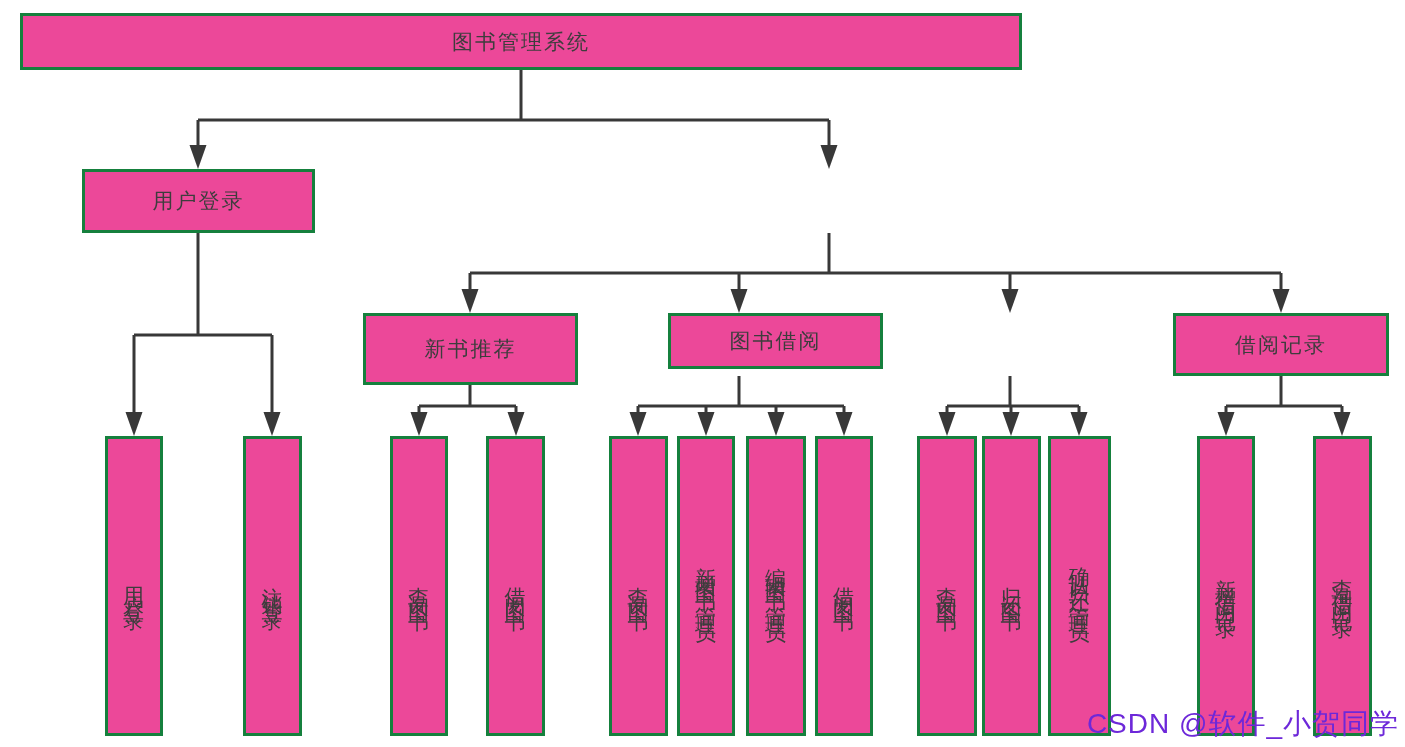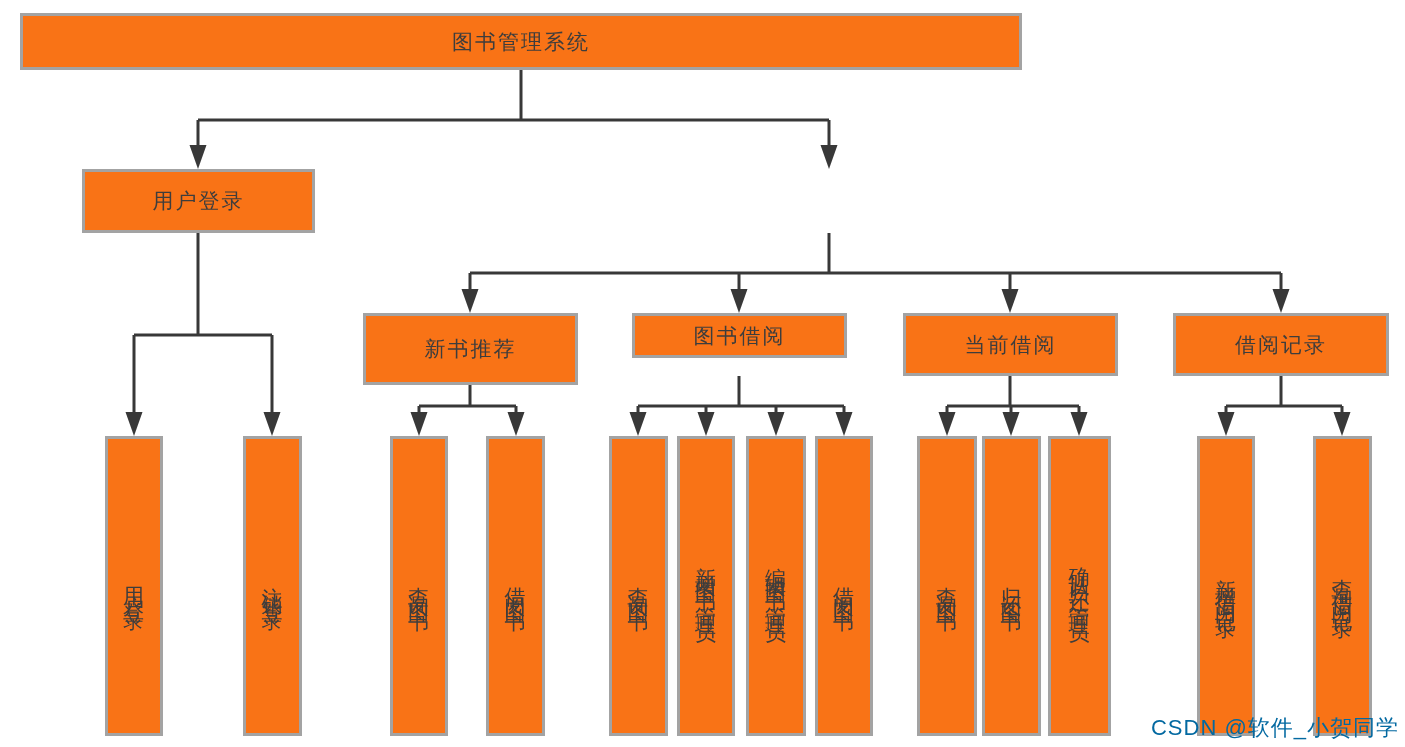--- a/index.html
+++ b/index.html
@@ -5,33 +5,33 @@
   html,body{margin:0;padding:0;background:#ffffff;}
   body{
     width:1405px;height:747px;position:relative;overflow:hidden;
     font-family:"Liberation Sans","DejaVu Sans",sans-serif;
     color:#3d3d3d;
   }
   #canvas{position:absolute;inset:0;width:1405px;height:747px;}
   svg.connectors{position:absolute;left:0;top:0;z-index:1;}
   .node{
     position:absolute;z-index:2;box-sizing:border-box;
-    background:#f97316;border:3px solid #a3a3a3;
+    background:#ec4899;border:3px solid #15803d;
     display:flex;align-items:center;justify-content:center;
   }
   .node .lbl{
     font-size:21px;letter-spacing:2px;color:#3d3d3d;white-space:nowrap;
   }
   .node.leaf .lbl{
     writing-mode:vertical-rl;text-orientation:mixed;
     letter-spacing:8px;font-size:21px;line-height:1;
   }
   .watermark{
     position:absolute;right:6px;bottom:4px;z-index:3;
-    font-size:22px;color:#0369a1;letter-spacing:1px;white-space:nowrap;
+    font-size:28px;color:#6d28d9;letter-spacing:1px;white-space:nowrap;
   }
 </style>
 </head>
 <body>
 
 <div id="canvas">
 
   <svg class="connectors" width="1405" height="747" viewBox="0 0 1405 747">
     <defs>
       <path id="arr" d="M -8.5 -24 L 8.5 -24 L 0 0 Z"></path>
@@ -79,25 +79,22 @@
     <span class="lbl">图书管理系统</span>
   </div>
 
   <div class="node" style="left:82px;top:169px;width:233px;height:64px">
     <span class="lbl">用户登录</span>
   </div>
 
   <div class="node" style="left:363px;top:313px;width:215px;height:72px">
     <span class="lbl">新书推荐</span>
   </div>
-  <div class="node" style="left:632px;top:313px;width:215px;height:45px">
+  <div class="node" style="left:668px;top:313px;width:215px;height:56px">
     <span class="lbl">图书借阅</span>
-  </div>
-  <div class="node" style="left:903px;top:313px;width:215px;height:63px">
-    <span class="lbl">当前借阅</span>
   </div>
   <div class="node" style="left:1173px;top:313px;width:216px;height:63px">
     <span class="lbl">借阅记录</span>
   </div>
 
   <div class="node leaf" style="left:105px;top:436px;width:58px;height:300px">
     <span class="lbl">用户登录</span>
   </div>
   <div class="node leaf" style="left:243px;top:436px;width:59px;height:300px">
     <span class="lbl">注销登录</span>

